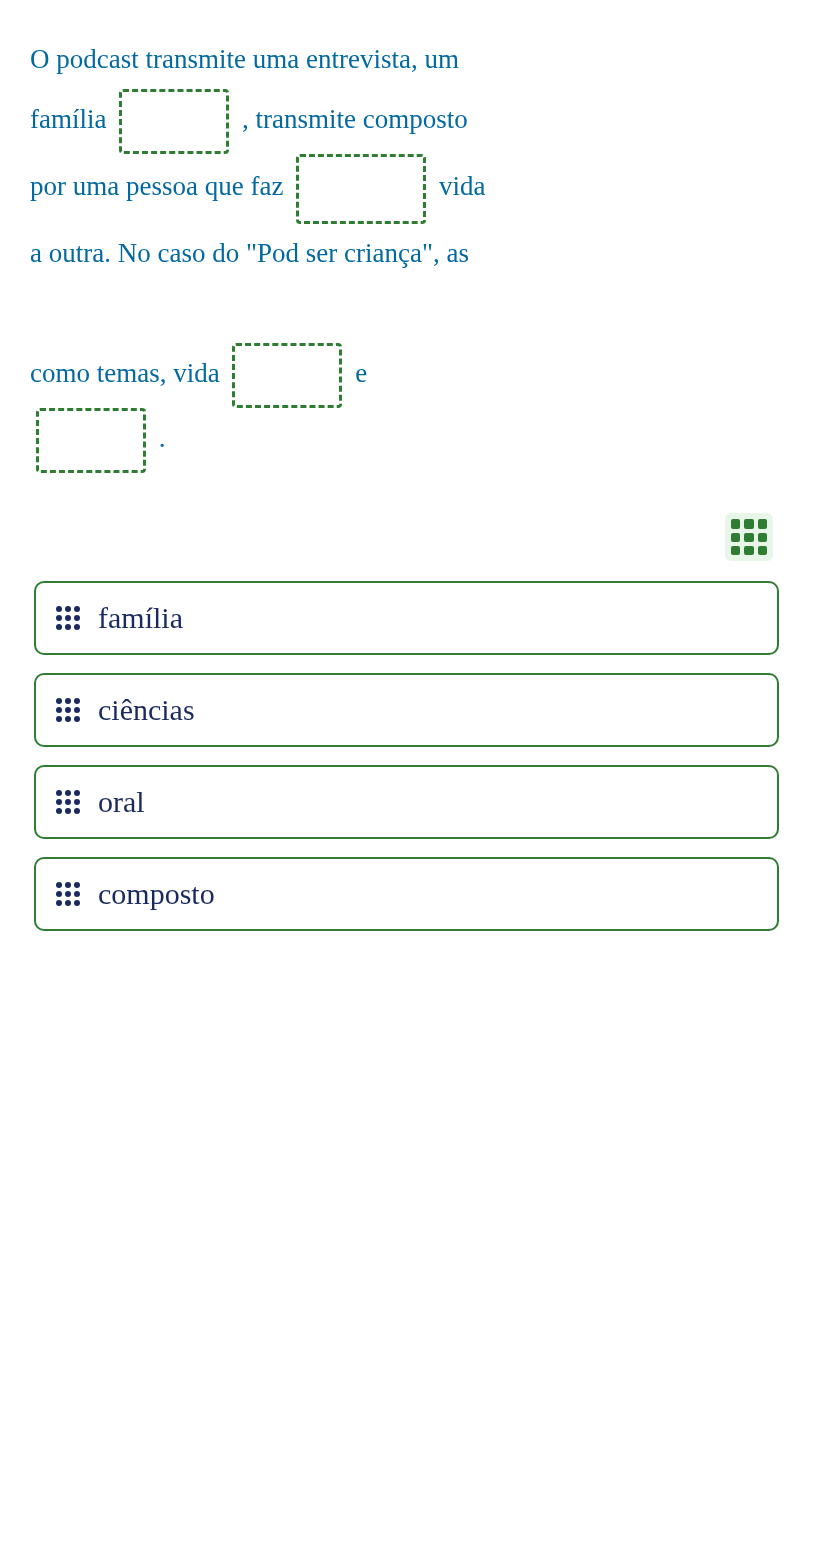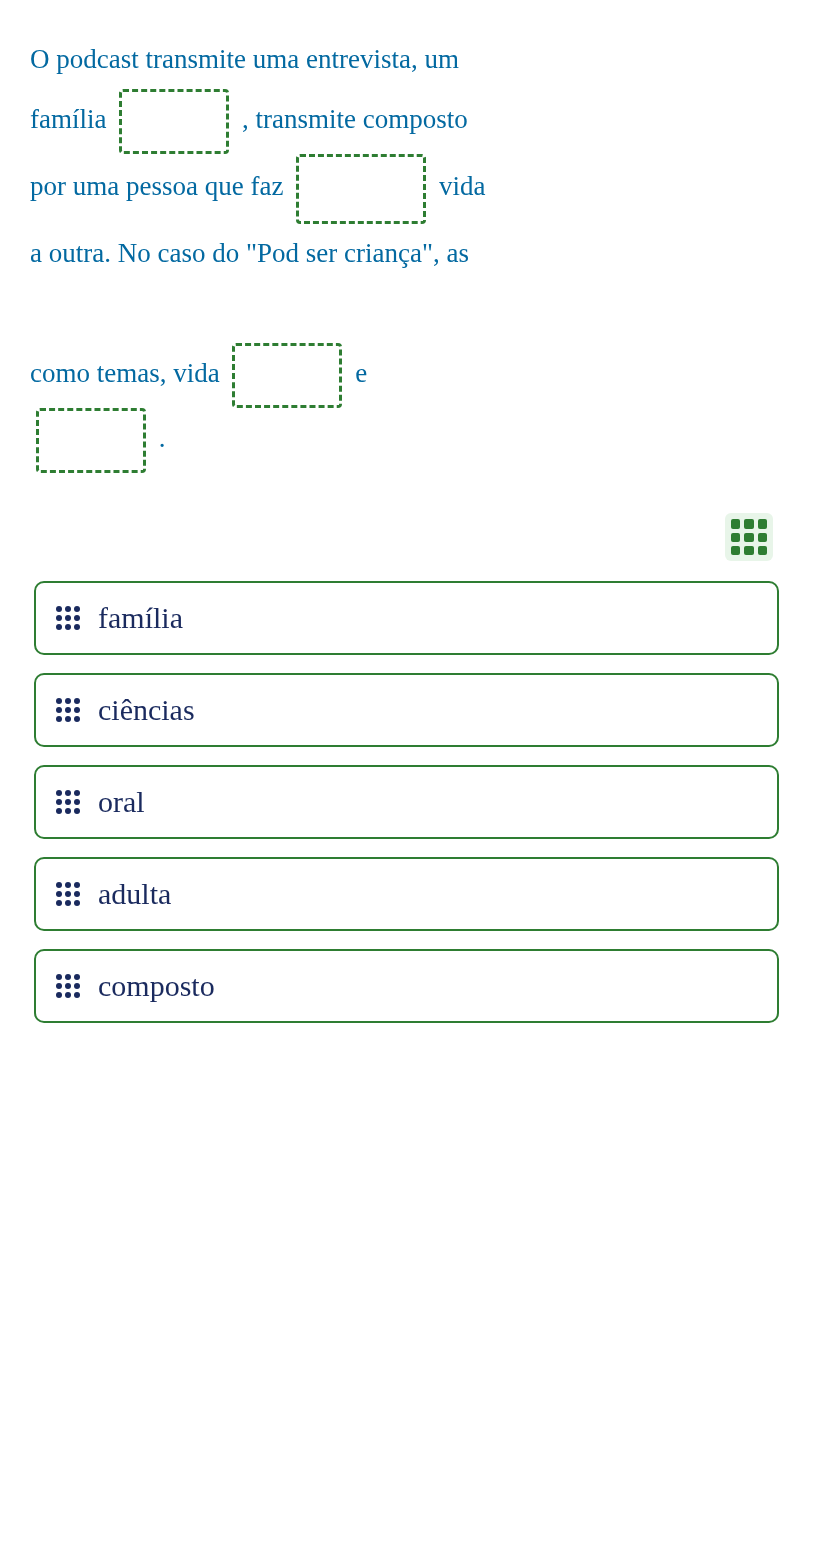--- a/index.html
+++ b/index.html
@@ -182,34 +182,20 @@
       <div class="dot"></div>
         <div class="dot"></div>
         <div class="dot"></div>
       <div class="dot"></div>
         <div class="dot"></div>
         <div class="dot"></div>
     </div>
     <span class="word-label">oral</span>
   </div>
 
-  <div class="word-card">
-    <div class="drag-dots">
-      <div class="dot"></div>
-        <div class="dot"></div>
-        <div class="dot"></div>
-      <div class="dot"></div>
-        <div class="dot"></div>
-        <div class="dot"></div>
-      <div class="dot"></div>
-        <div class="dot"></div>
-        <div class="dot"></div>
-    </div>
-    <span class="word-label">adulta</span>
-  </div>
 
 
   <div class="word-card">
     <div class="drag-dots">
       <div class="dot"></div>
         <div class="dot"></div>
         <div class="dot"></div>
       <div class="dot"></div>
         <div class="dot"></div>
         <div class="dot"></div>

